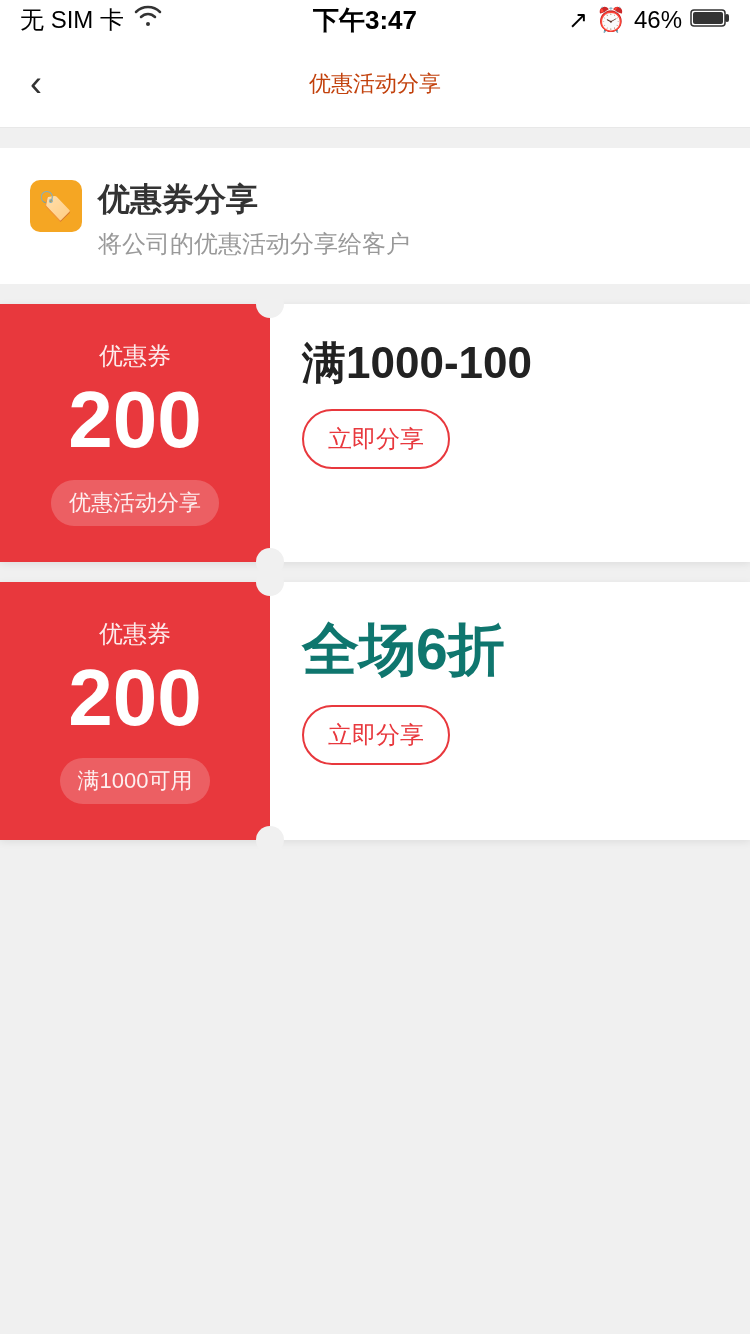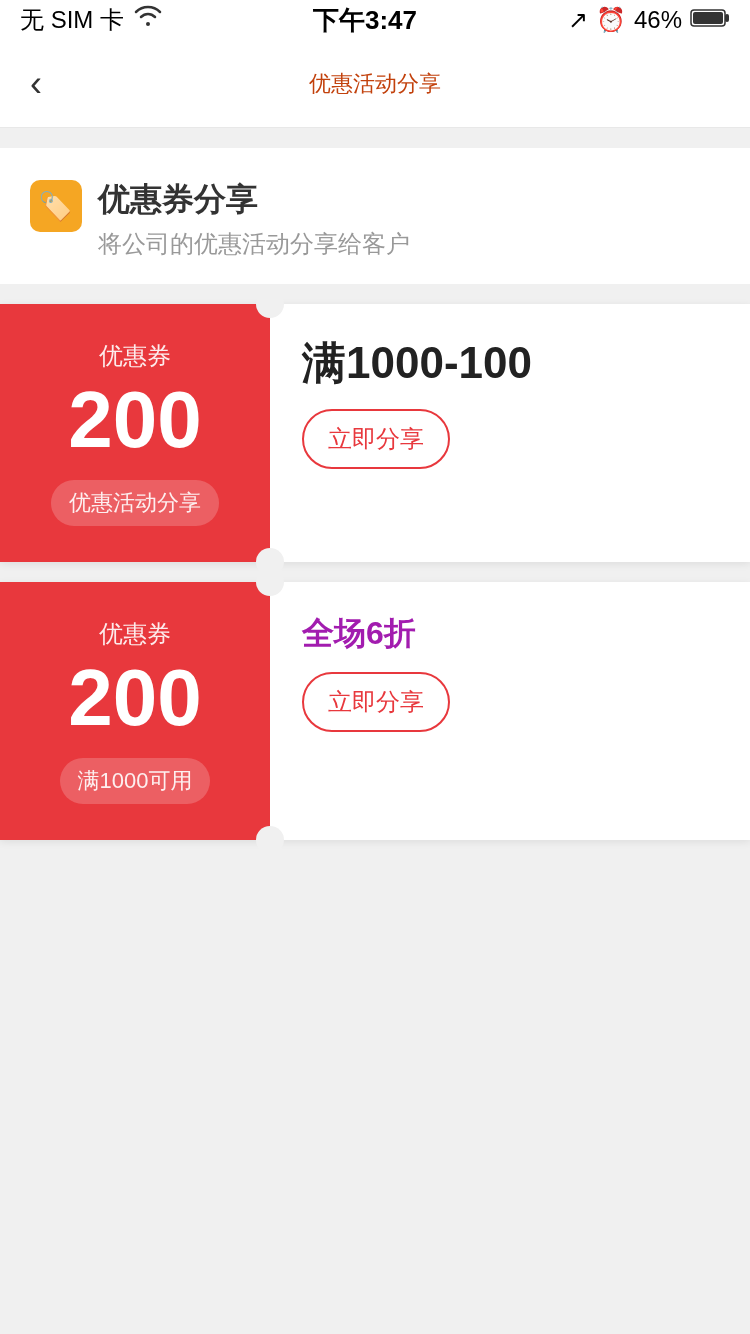--- a/index.html
+++ b/index.html
@@ -221,21 +221,21 @@
       </div>
       <div class="coupon-wrapper">
         <div class="notch-top"></div>
         <div class="zigzag-left" style="width: 270px; flex-shrink: 0; background: rgb(232, 56, 61); display: flex; flex-direction: column; align-items: center; justify-content: center; padding: 36px 24px; position: relative;">
     <div style="font-size:24px;color:rgba(255,255,255,0.9);margin-bottom:8px;">优惠券</div>
     <div style="font-size:80px;font-weight:700;color:#fff;line-height:1;margin-bottom:20px;">200</div>
     <div style="font-size:22px;color:rgba(255,255,255,0.9);background:rgba(255,255,255,0.2);padding:8px 18px;border-radius:30px;text-align:center;">满1000可用</div>
   </div>
         <div style="width: 2px; background: repeating-linear-gradient(rgb(221, 221, 221) 0px, rgb(221, 221, 221) 10px, transparent 10px, transparent 20px); flex-shrink: 0; margin: 20px 0px;"></div>
         <div style="flex: 1 1 0%; padding: 30px; display: flex; flex-direction: column; justify-content: center; gap: 16px; background: rgb(255, 255, 255);">
-    <div style="font-size:32px;font-weight:700;color:#a21caf;">全场6折</div>
+    <div style="font-size:57px;font-weight:700;color:#0f766e;">全场6折</div>
     <div style="display:flex;align-items:center;justify-content:space-between;gap:10px;">
       <button style="border:2px solid #e8383d;color:#e8383d;background:#fff;border-radius:40px;padding:12px 24px;font-size:24px;cursor:pointer;white-space:nowrap;flex-shrink:0;">立即分享</button>
     </div>
   </div>
         <div class="notch-bottom"></div>
       </div>
     </div>
 
 </div>
 

